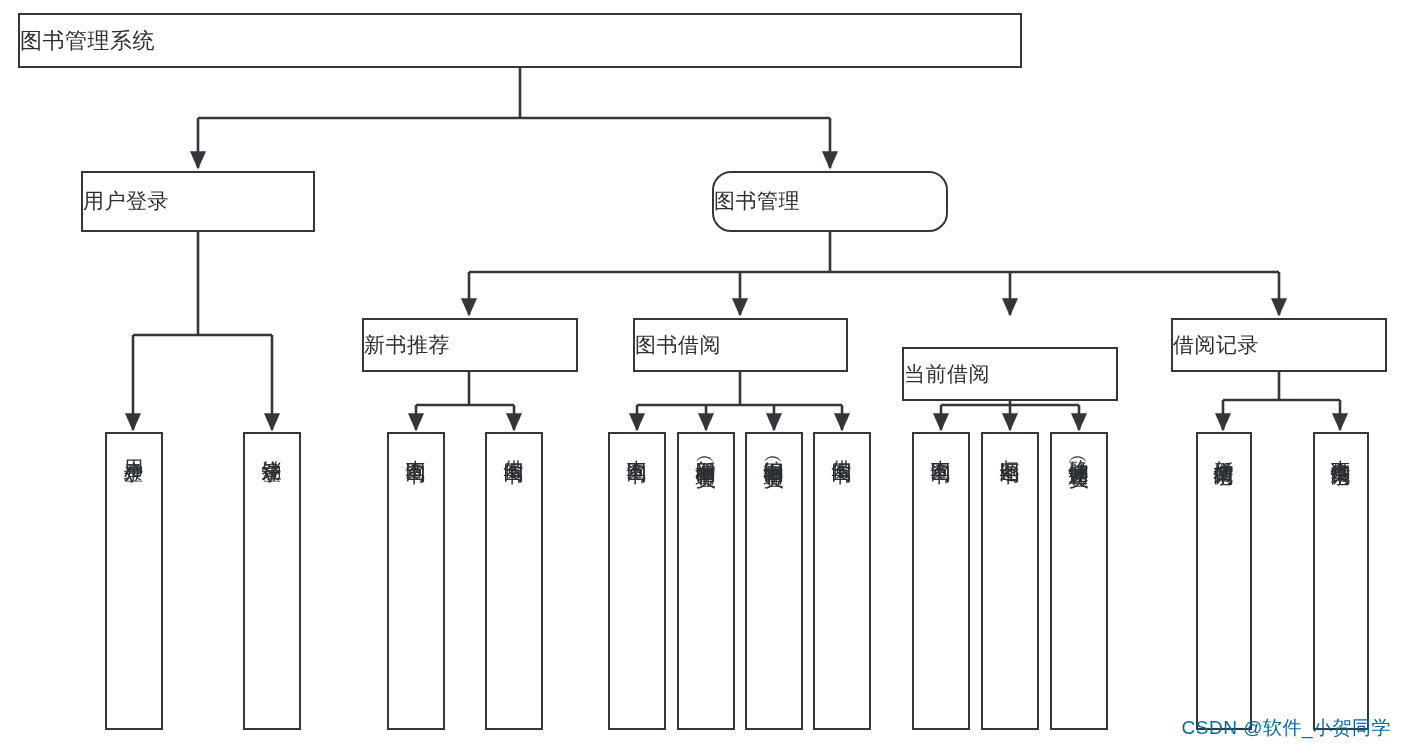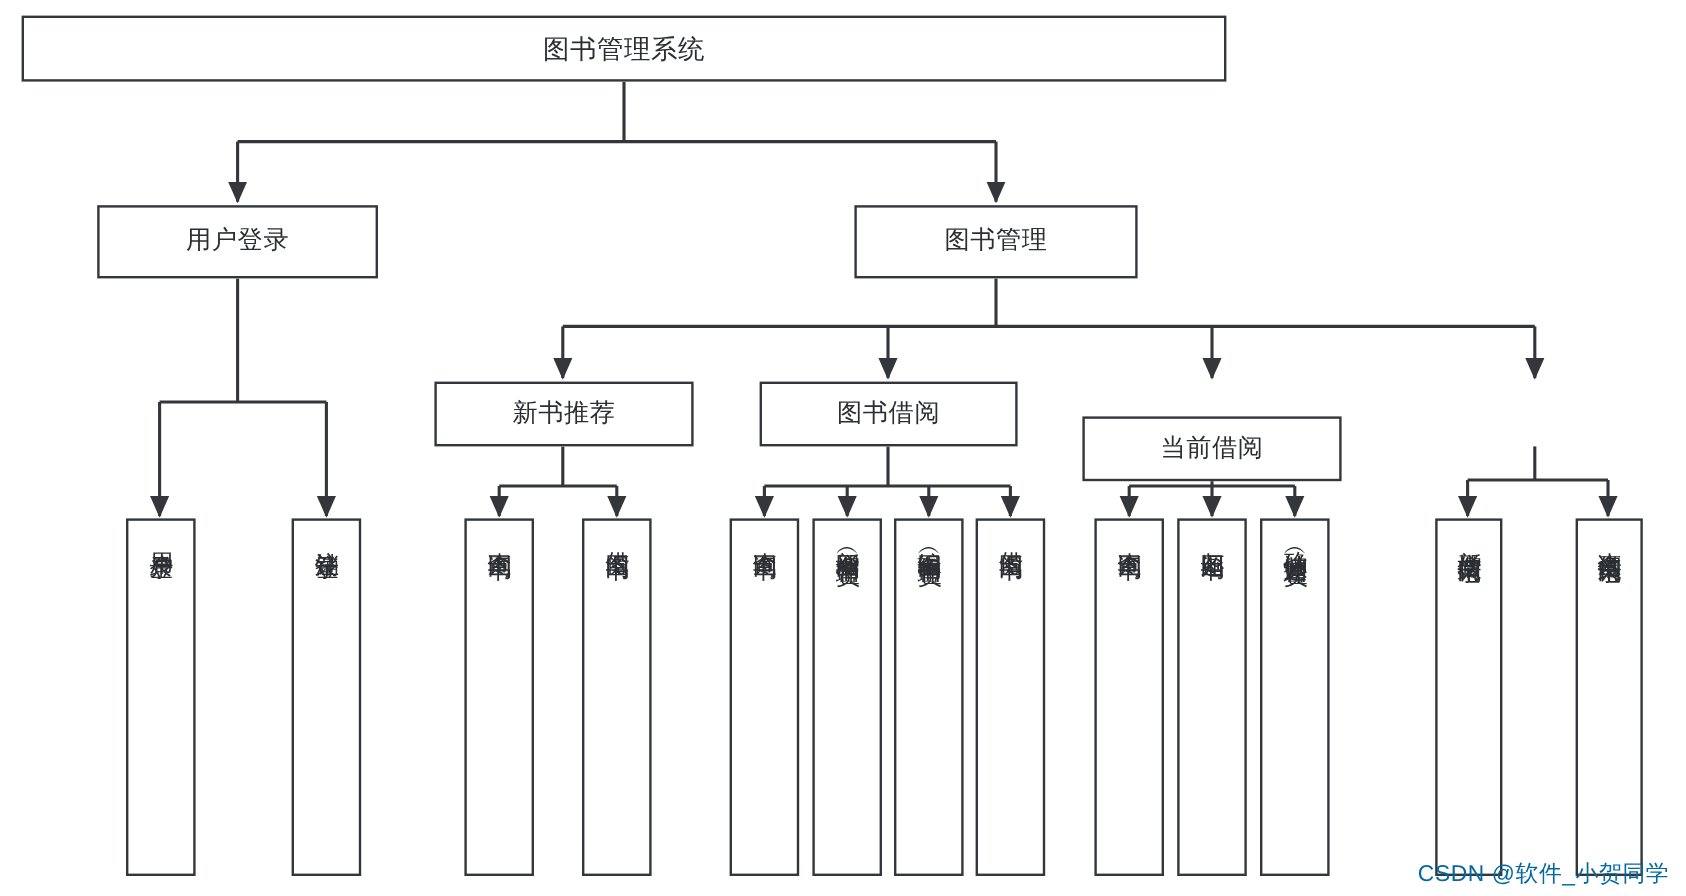--- a/index.html
+++ b/index.html
@@ -25,21 +25,21 @@
     height: 747px;
     pointer-events: none;
   }
   .node {
     position: absolute;
     box-sizing: border-box;
     background: #ffffff;
     border: 2px solid #33373b;
     display: flex;
     align-items: center;
-    justify-content: center;
+    justify-content: flex-start;
     overflow: hidden;
   }
   .node-label {
     color: #2b2f33;
     font-size: 21px;
     line-height: 1.16;
     letter-spacing: 0.5px;
     white-space: nowrap;
     text-align: center;
   }
@@ -129,36 +129,39 @@
   </svg>
 
   <div class="node horizontal root" style="left:18px; top:13px; width:1004px; height:55px;">
     <span class="node-label">图书管理系统</span>
   </div>
 
   <div class="node horizontal" style="left:81px; top:171px; width:234px; height:61px;">
     <span class="node-label">用户登录</span>
   </div>
 
-  <div class="node horizontal" style="left:712px; top:171px; width:236px; height:61px;">
+  <div class="node horizontal" style="left:712px; top:171px; width:236px; height:61px;border-radius:19px;">
     <span class="node-label">图书管理</span>
   </div>
 
   <div class="node horizontal" style="left:362px; top:318px; width:216px; height:54px;">
     <span class="node-label">新书推荐</span>
   </div>
 
   <div class="node horizontal" style="left:633px; top:318px; width:215px; height:54px;">
     <span class="node-label">图书借阅</span>
   </div>
 
   <div class="node horizontal" style="left:902px; top:318px; width:216px; height:54px;margin-top:29px;">
     <span class="node-label">当前借阅</span>
   </div>
 
+  <div class="node horizontal" style="left:1171px; top:318px; width:216px; height:54px;">
+    <span class="node-label">借阅记录</span>
+  </div>
 
   <div class="node vertical" style="left:105px; top:432px; width:58px; height:298px;">
     <span class="node-label">用户登录</span>
   </div>
 
   <div class="node vertical" style="left:243px; top:432px; width:58px; height:298px;">
     <span class="node-label">注销登录</span>
   </div>
 
   <div class="node vertical" style="left:387px; top:432px; width:58px; height:298px;">

